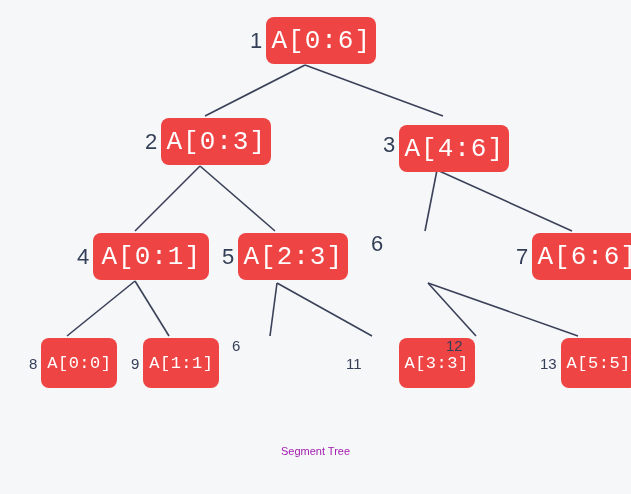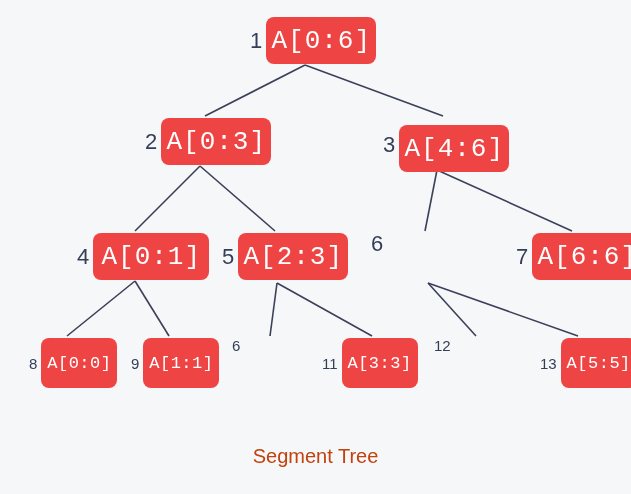--- a/index.html
+++ b/index.html
@@ -64,22 +64,22 @@
     font-size: 17px;
     letter-spacing: 0.5px;
     padding: 8px 7px;
   }
   #caption {
     position: absolute;
     left: 0;
     top: 445px;
     width: 631px;
     text-align: center;
-    color: #c2410c;
-    font-size: 20px;
+    color: #a21caf;
+    font-size: 11px;
     font-family: "Liberation Sans", sans-serif;
   }
 </style>
 </head>
 <body>
 
 <div id="canvas">
 
   <svg id="edges" viewBox="0 0 631 494" width="631" height="494">
       <line x1="305" y1="65" x2="205" y2="116" stroke="#3a4158" stroke-width="1.6"></line>
@@ -128,25 +128,25 @@
         <span class="node-index">8</span>
         <span class="node-box" style="width: 76px;">A[0:0]</span>
       </div>
       <div class="node lvl-leaf" style="left: 131px; top: 338px;">
         <span class="node-index">9</span>
         <span class="node-box" style="width: 76px;">A[1:1]</span>
       </div>
       <div class="node lvl-leaf" style="left: 232px; top: 338px;">
         <span class="node-index">6</span>
       </div>
-      <div class="node lvl-leaf" style="left: 322px; top: 338px;">
+      <div class="node lvl-leaf" style="left: 346px; top: 338px; gap: 33px;">
         <span class="node-index">11</span>
         <span class="node-box" style="width: 76px;">A[3:3]</span>
       </div>
-      <div class="node lvl-leaf" style="left: 434px; top: 338px;">
+      <div class="node lvl-leaf" style="left: 446px; top: 338px;">
         <span class="node-index">12</span>
       </div>
       <div class="node lvl-leaf" style="left: 540px; top: 338px;">
         <span class="node-index">13</span>
         <span class="node-box" style="width: 76px;">A[5:5]</span>
       </div>
     </div>
 
   <div id="caption">Segment Tree</div>
 

